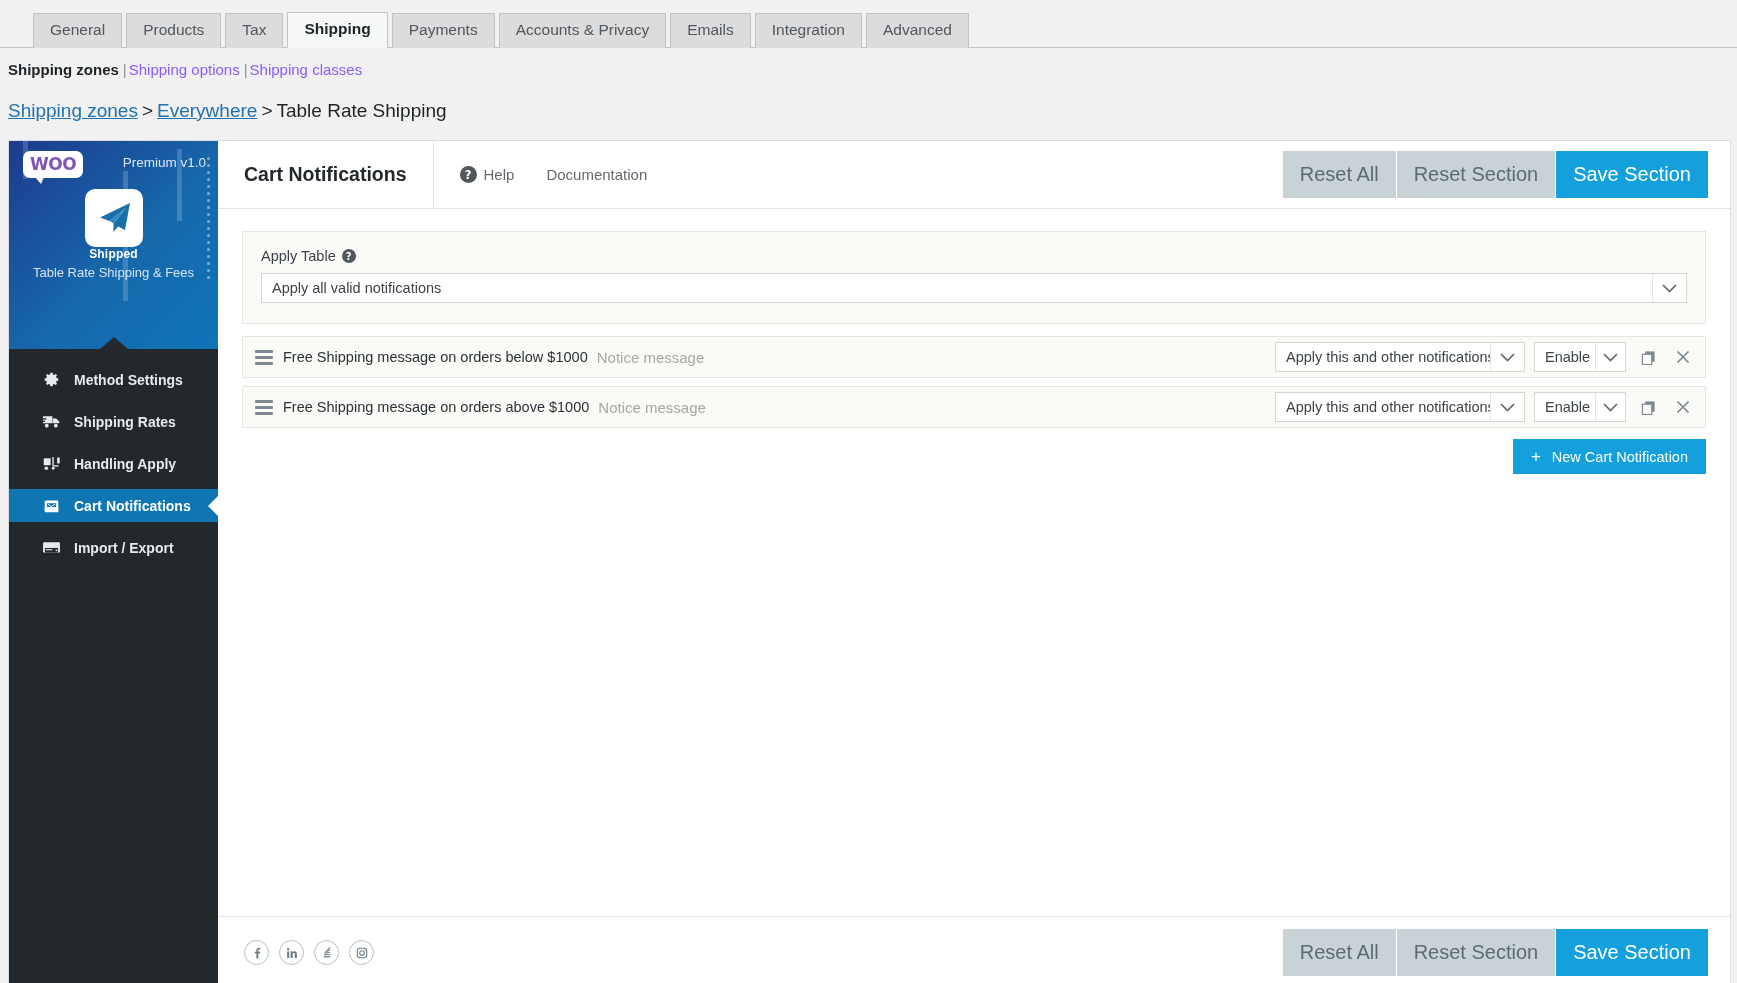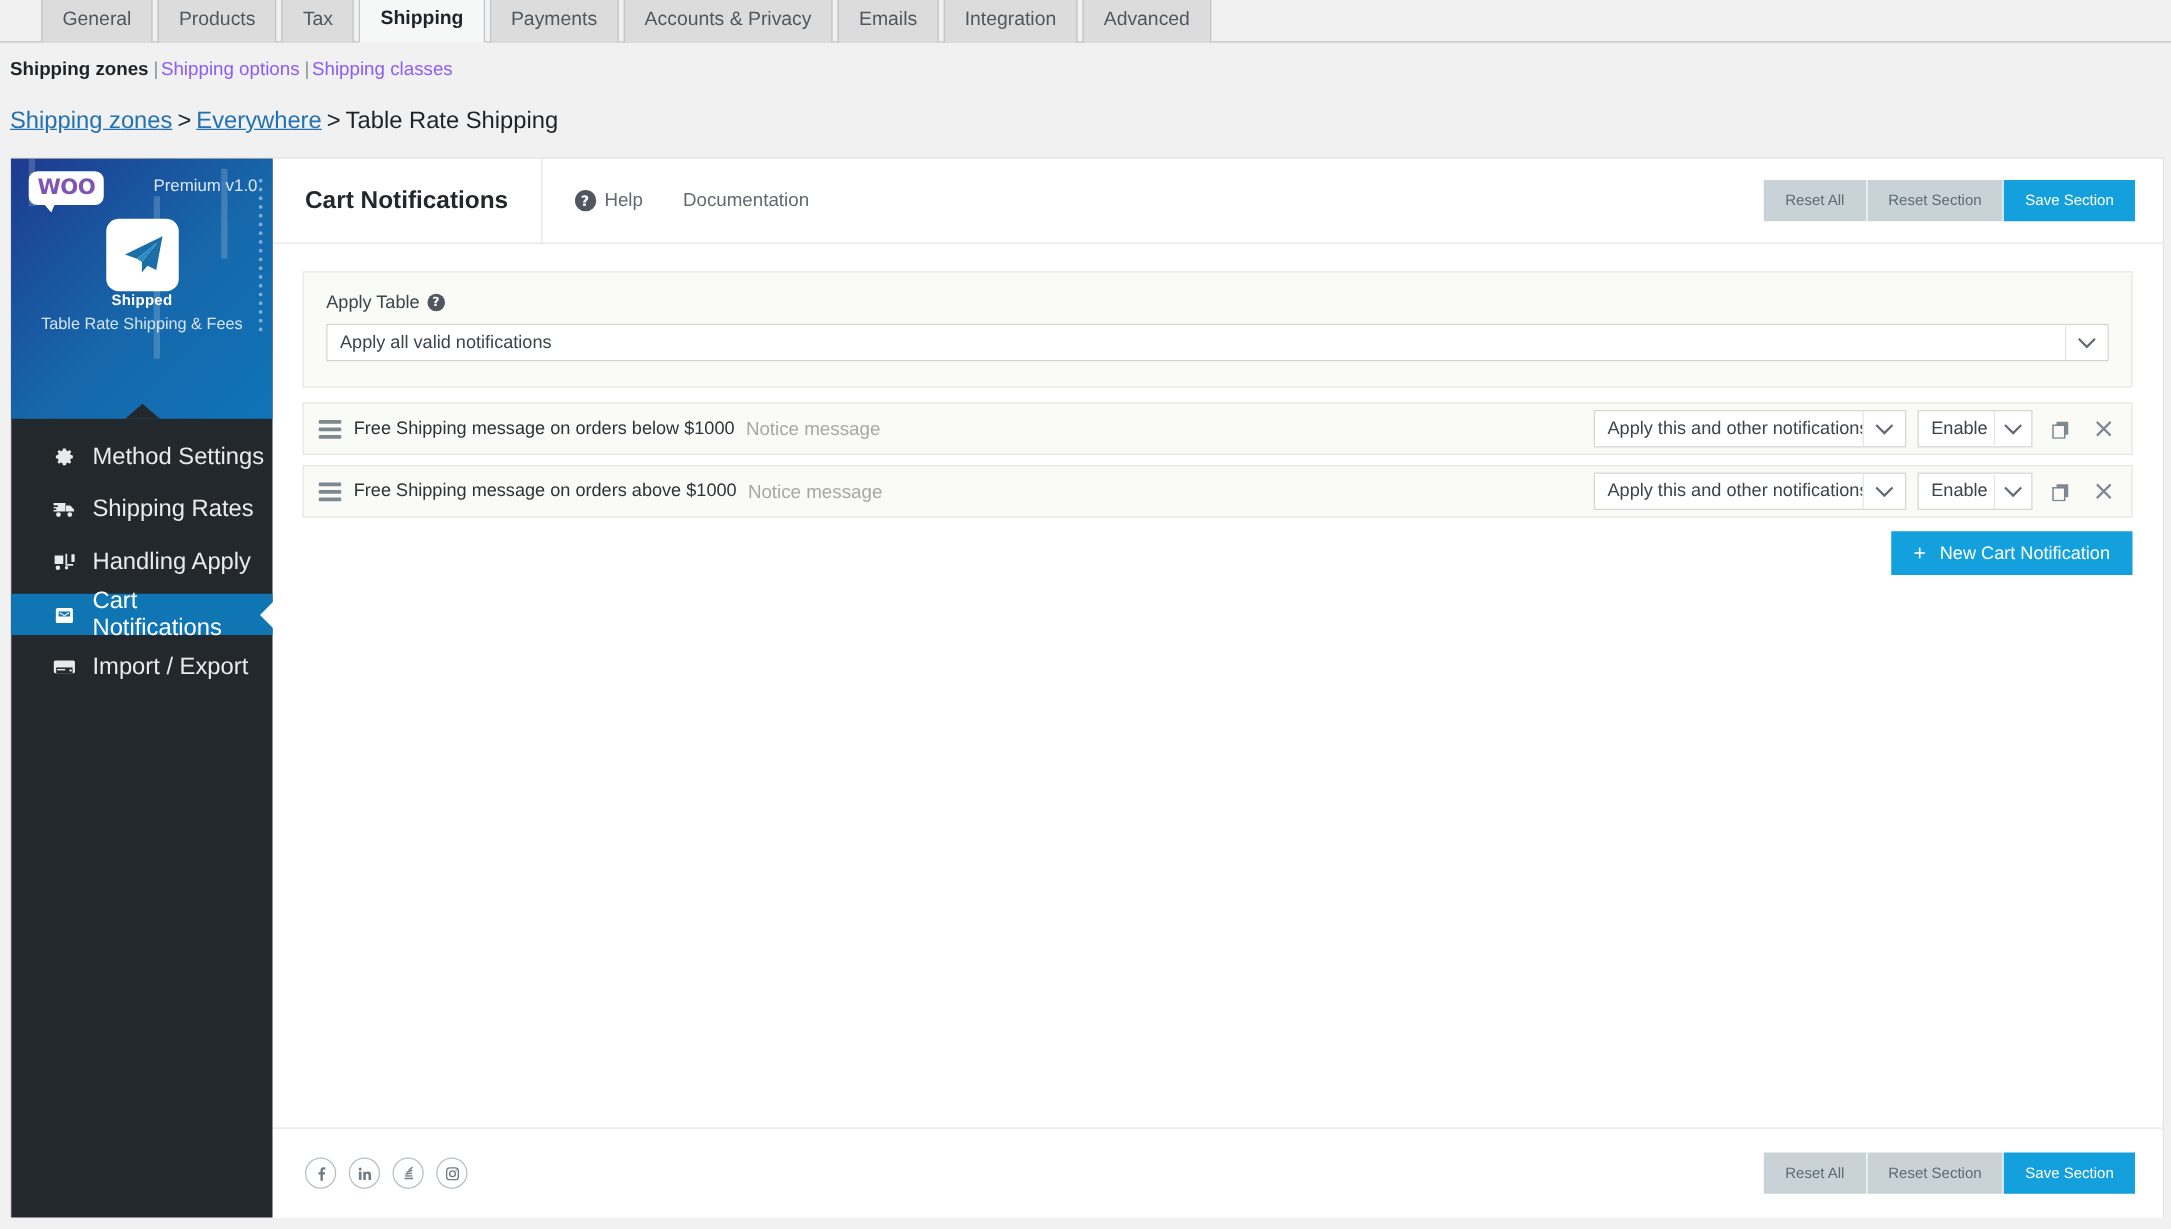--- a/index.html
+++ b/index.html
@@ -9,21 +9,21 @@
     background: #f1f1f1;
     font-family: "Liberation Sans", sans-serif;
     -webkit-font-smoothing: antialiased;
     overflow: hidden;
   }
 
   
   .wc-tabs {
     display: flex;
     align-items: flex-end;
-    height: 34px;
+    height: 48px;
     padding: 10px 0 0 33px;
     background: #f1f1f1;
     border-bottom: 1px solid #c3c4c7;
     position: relative;
   }
   .wc-tab {
     font-size: 15.5px;
     color: #50575e;
     background: #dcdcdc;
     border: 1px solid #c3c4c7;
@@ -137,24 +137,25 @@
     border-right: 15px solid transparent;
     border-bottom: 13px solid #23282d;
   }
 
   .menu { padding-top: 14px; }
   .menu-item {
     display: flex; align-items: center;
     height: 33px;
     padding-left: 32px;
     color: #e8eaec;
-    font-size: 19px;
+    font-size: 14px;
     cursor: pointer;
     margin-bottom: 9px;
     position: relative;
+    font-weight: bold;
   }
   .menu-item .mi-icon {
     width: 21px; flex: 0 0 21px; margin-right: 12px;
     display: flex; align-items: center; justify-content: center;
   }
   .menu-item.active { background: #0f76b3; color: #fff; }
   .menu-item.active::after {
     content: ""; position: absolute; right: -1px; top: 50%;
     transform: translateY(-50%);
     width: 0; height: 0;
@@ -187,21 +188,21 @@
     width: 17px; height: 17px; border-radius: 50%;
     background: #50575e; color: #fff;
     font-size: 11.5px; font-weight: bold;
     display: flex; align-items: center; justify-content: center;
     font-family: "DejaVu Sans", sans-serif;
   }
   .head-actions { margin-left: auto; display: flex; align-items: center; padding-right: 22px; gap: 1px; }
 
   .btn {
     border: none; cursor: pointer; font-family: inherit;
-    font-size: 12px; height: 33px; padding: 0 17px;
+    font-size: 20px; height: 47px; padding: 0 17px;
     line-height: 33px;
   }
   .btn-reset { background: #c9d2d6; color: #5d6c73; }
   .btn-primary { background: #13a0dd; color: #fff; }
   .btn-new {
     background: #13a0dd; color: #fff; border: none; cursor: pointer;
     font-family: inherit; font-size: 14.5px; height: 35px; padding: 0 18px;
     display: inline-flex; align-items: center; gap: 11px;
   }
   .btn-new .plus { font-size: 17px; line-height: 1; }

